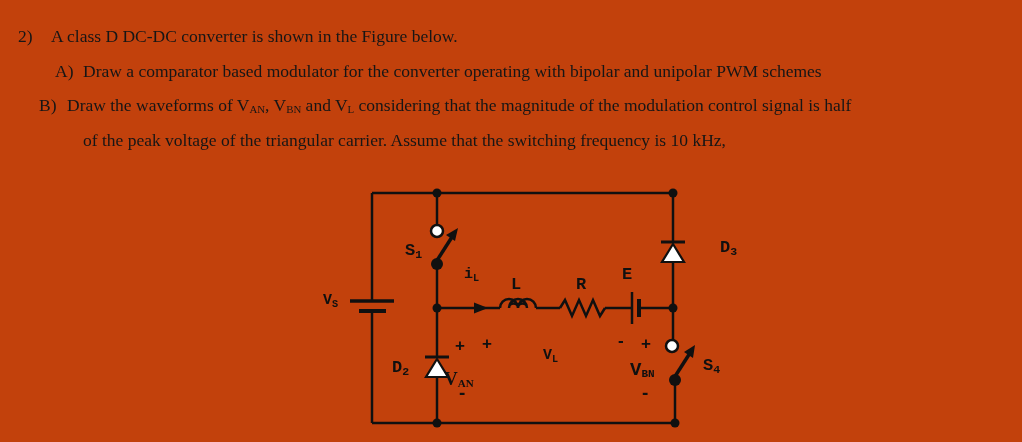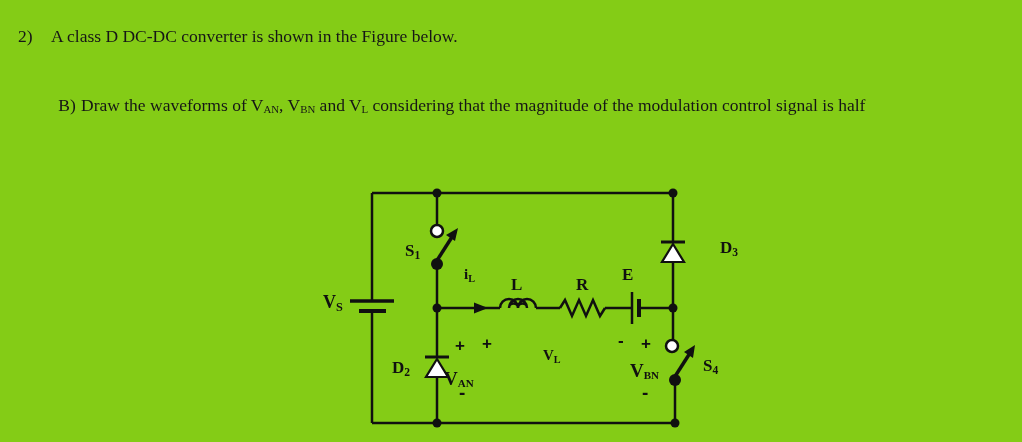--- a/index.html
+++ b/index.html
@@ -4,21 +4,21 @@
 <style>
   html, body {
     margin: 0;
     padding: 0;
     background: #ffffff;
   }
   #page {
     position: relative;
     width: 1022px;
     height: 442px;
-    background: #84cc16;
+    background: #c2410c;
     overflow: hidden;
     font-family: "Liberation Serif", serif;
     color: #151515;
   }
   .txtline {
     position: absolute;
     font-family: "Liberation Serif", serif;
     font-size: 17.5px;
     color: #161616;
     white-space: nowrap;
@@ -34,32 +34,32 @@
   }
   .txtline sub {
     font-size: 0.62em;
     line-height: 0;
     vertical-align: -0.22em;
     letter-spacing: 0;
   }
   
   .clabel {
     position: absolute;
-    font-family: Liberation Serif, serif;
+    font-family: Liberation Mono, monospace;
     font-weight: bold;
     color: #101010;
     white-space: nowrap;
     line-height: 1;
   }
   .clabel sub {
     font-size: 0.68em;
     line-height: 0;
     vertical-align: -0.28em;
   }
-  .f18 { font-size: 18px; }
+  .f18 { font-size: 15px; }
   .f17 { font-size: 17px; }
   .f15 { font-size: 15px; }
   .sign {
     position: absolute;
     font-family: "Liberation Sans", sans-serif;
     font-weight: bold;
     font-size: 17px;
     color: #101010;
     line-height: 1;
     white-space: nowrap;
@@ -87,25 +87,31 @@
 </style>
 </head>
 <body>
 
 <div id="page">
 
   <div class="txtline" style="left:18px; top:26px;">
     <span class="num">2)</span><span>A class D DC-DC converter is shown in the Figure below.</span>
   </div>
 
-
-  <div class="txtline" style="left:53px; top:95px;text-align:center;">
+  <div class="txtline" style="left:55px; top:61px;">
+    <span class="letter">A)</span><span>Draw a comparator based modulator for the converter operating with bipolar and unipolar PWM schemes</span>
+  </div>
+
+  <div class="txtline" style="left:39px; top:95px;">
     <span class="letter">B)</span><span>Draw the waveforms of </span><span>V</span><sub>AN</sub><span>, </span><span>V</span><sub>BN</sub><span> and </span><span>V</span><sub>L</sub><span> considering that the magnitude of the modulation control signal is half</span>
   </div>
 
+  <div class="txtline" style="left:83px; top:130px;">
+    <span>of the peak voltage of the triangular carrier. Assume that the switching frequency is 10 kHz,</span>
+  </div>
 
   <svg id="circuit-svg" width="1022" height="442" viewBox="0 0 1022 442">
     <g stroke="#101010" stroke-width="2.5" fill="none">
       <path d="M372 193 H675"></path>
       <path d="M372 193 V301"></path>
       <path d="M372 311 V423"></path>
       <path d="M372 423 H675"></path>
       <path d="M437 193 V225"></path>
       <path d="M437 264 V357"></path>
       <path d="M437 377 V423"></path>
@@ -198,17 +204,17 @@
   <span class="sign" style="left:482px; top:335px;">+</span>
   <span class="sign" style="left:618px; top:332px;">-</span>
   <span class="sign" style="left:641px; top:335px;">+</span>
   <span class="sign" style="left:459px; top:383px; font-size:19px;">-</span>
   <span class="sign" style="left:642px; top:383px; font-size:19px;">-</span>
 
   <div class="serifv" style="left:444px; top:369px;">
     <span>V</span><sub>AN</sub>
   </div>
 
-  <div class="serifv" style="left:630px; top:361px;">
+  <div class="serifv" style="left:630px; top:361px;font-family:Liberation Mono, monospace;">
     <span>V</span><sub>BN</sub>
   </div>
 
 </div>
 
 </body></html>

